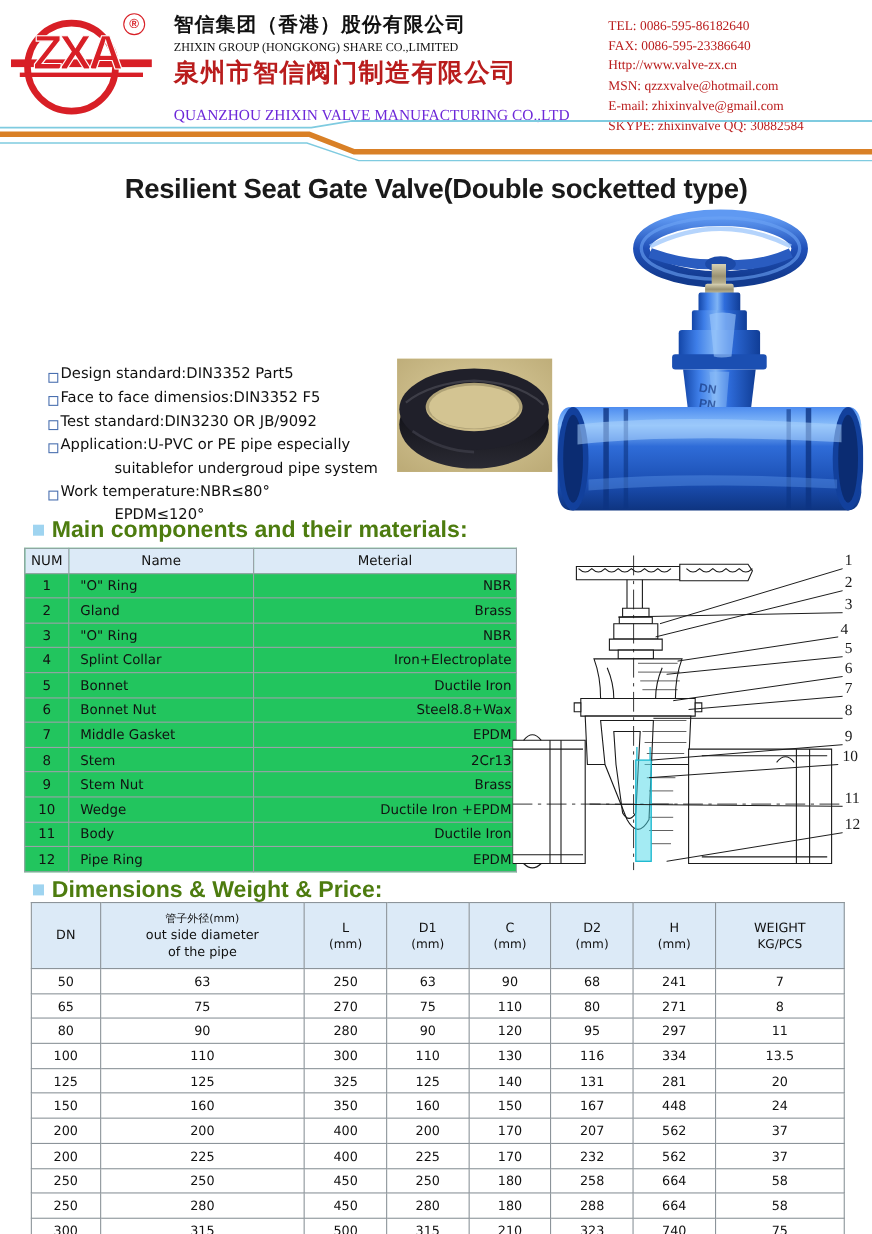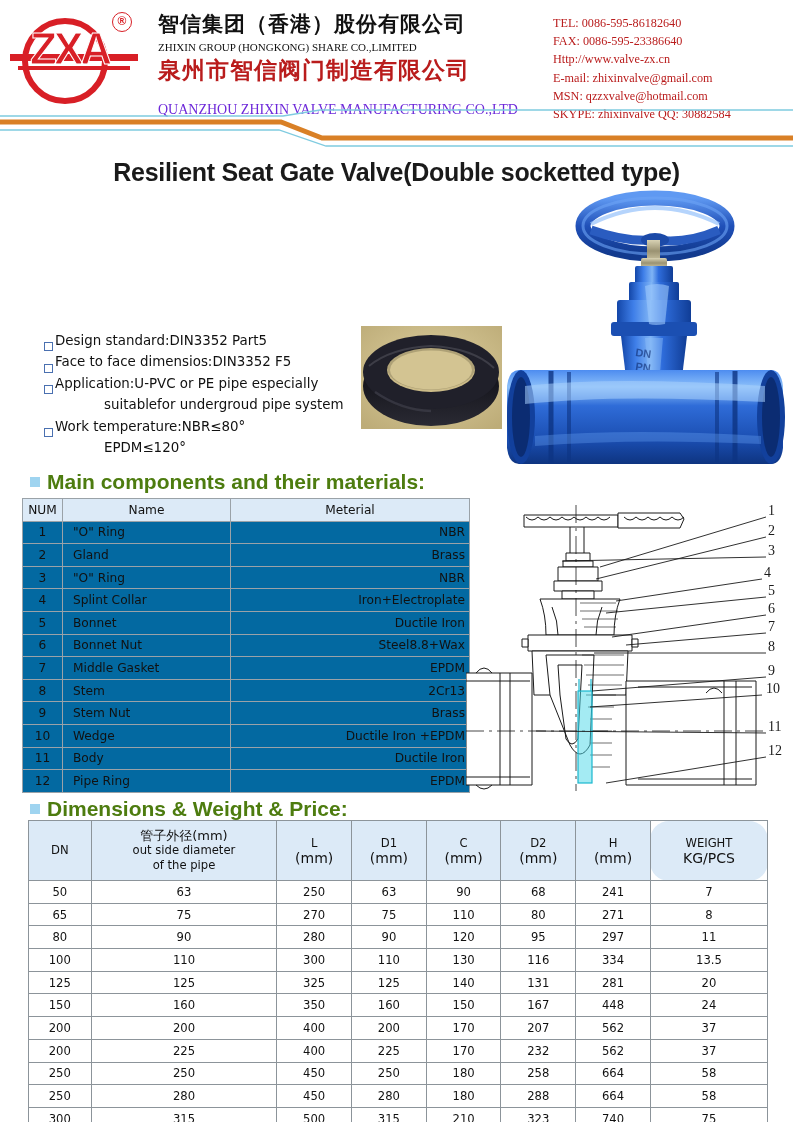--- a/index.html
+++ b/index.html
@@ -47,21 +47,21 @@
     color: #d81f26; font-size: 12px; font-weight: bold;
     text-align: center; line-height: 17px;
   }
 
   .company-block {
     position: absolute; left: 158px; top: 10px; width: 390px;
     text-align: left;
   }
   .cn1 {
     font-family: Liberation Serif, serif;
-    font-size: 21px; font-weight: bold; letter-spacing: 1px;
+    font-size: 18px; font-weight: bold; letter-spacing: 1px;
     color: #111; white-space: nowrap;
   }
   .en1 {
     font-family: "Liberation Serif", serif;
     font-size: 11px; letter-spacing: 0px; color: #111;
     margin-top: 3px; white-space: nowrap;
   }
   .cn2 {
     font-family: "DejaVu Sans", sans-serif;
     font-size: 23px; font-weight: bold; letter-spacing: 1px;
@@ -90,21 +90,21 @@
     font-weight: bold; font-size: 25px;
     color: #1a1a1a; letter-spacing: -0.3px;
   }
 
   
   .spec-list {
     position: absolute; left: 44px; top: 330px; width: 320px;
     font-family: "DejaVu Sans", sans-serif;
     font-size: 13.4px; line-height: 21.4px; color: #111;
   }
-  .spec-row { display: flex; align-items: flex-end; white-space: nowrap; }
+  .spec-row { display: flex; align-items: center; white-space: nowrap; }
   .spec-box {
     flex: 0 0 auto; width: 9px; height: 9px;
     border: 1.3px solid #4a70b0;
     margin-top: 5px; margin-right: 2px; background: #fff;
   }
   .spec-cont { padding-left: 60px; white-space: nowrap; }
 
   
   .ring-photo {
     position: absolute; left: 361px; top: 326px;
@@ -132,21 +132,21 @@
   #sec-materials { left: 30px; top: 470px; }
   #sec-dims { left: 30px; top: 797px; }
 
   
   .mat-table {
     position: absolute; left: 22px; top: 498px;
     width: 448px;
     border-collapse: collapse;
     font-family: "DejaVu Sans", sans-serif;
     font-size: 12.2px; color: #111;
-    background: #0369a1;
+    background: #22c55e;
   }
   .mat-table th, .mat-table td {
     border: 1px solid #9aa2a8;
     height: 22.6px; padding: 0 4px;
   }
   .mat-table thead th { background: #dceaf7; font-weight: normal; text-align: center; }
   .mat-table td.c-num { width: 40px; text-align: center; }
   .mat-table td.c-name { width: 168px; text-align: left; padding-left: 10px; }
   .mat-table td.c-mat { text-align: right; padding-left: 8px; }
   .mat-table th.h-num { width: 40px; }
@@ -172,23 +172,23 @@
     text-align: center;
   }
   .dim-table thead th {
     background: #dceaf7; font-weight: normal;
     height: 60px; line-height: 15px; padding: 2px 2px;
   }
   .dim-table tbody td { height: 22.7px; }
   .dim-table .w-dn   { width: 62px; }
   .dim-table .w-od   { width: 184px; }
   .dim-table .w-gen  { width: 74px; }
-  .dim-table .w-wt   { width: 116px; border-radius: 19px; }
-  .sub { font-size: 14px; }
-  .cnhead { font-family: "DejaVu Sans", sans-serif; font-size: 13px; }
+  .dim-table .w-wt   { width: 116px; }
+  .sub { font-size: 11px; }
+  .cnhead { font-family: "DejaVu Sans", sans-serif; font-size: 10px; }
 </style>
 </head>
 <body>
 
 <div class="header">
 
   <div class="logo-wrap">
     <div class="logo-circle"></div>
     <div class="logo-bar b1"></div>
     <div class="logo-bar b2"></div>
@@ -200,42 +200,46 @@
     <div class="cn1">智信集团（香港）股份有限公司</div>
     <div class="en1">ZHIXIN GROUP (HONGKONG) SHARE CO.,LIMITED</div>
     <div class="cn2">泉州市智信阀门制造有限公司</div>
     <div class="en2">QUANZHOU ZHIXIN VALVE MANUFACTURING CO.,LTD</div>
   </div>
 
   <div class="contact-block">
     <div>TEL: 0086-595-86182640</div>
     <div>FAX: 0086-595-23386640</div>
     <div>Http://www.valve-zx.cn</div>
+    <div>MSN: qzzxvalve@hotmail.com</div>
     <div>E-mail: zhixinvalve@gmail.com</div>
-    <div>MSN: qzzxvalve@hotmail.com</div>
     <div>SKYPE: zhixinvalve  QQ: 30882584</div>
   </div>
 
   <svg class="stripe" viewBox="0 0 793 42" preserveAspectRatio="none">
     <polyline points="0,8 283,8 320,2 793,2" fill="none" stroke="#7fcbe0" stroke-width="1.6"></polyline>
     <polyline points="0,14 281,14 322,30 793,30" fill="none" stroke="#d98026" stroke-width="5"></polyline>
     <polyline points="0,22 279,22 326,38 793,38" fill="none" stroke="#7fcbe0" stroke-width="1.3"></polyline>
   </svg>
 </div>
 
 <div class="main-title">Resilient Seat Gate Valve(Double socketted type)</div>
 
 <div class="spec-list">
   <div class="spec-row">
     <span class="spec-box"></span>
     <span>Design standard:DIN3352 Part5</span>
   </div>
   <div class="spec-row">
     <span class="spec-box"></span>
     <span>Face to face dimensios:DIN3352 F5</span>
+  </div>
+  <div class="spec-row">
+    <span class="spec-box"></span>
+    <span>Test standard:DIN3230 OR JB/9092</span>
   </div>
   <div class="spec-row">
     <span class="spec-box"></span>
     <span>Application:U-PVC or PE pipe especially</span>
   </div>
   <div class="spec-cont">suitablefor undergroud pipe system</div>
   <div class="spec-row">
     <span class="spec-box"></span>
     <span>Work temperature:NBR≤80°</span>
   </div>

